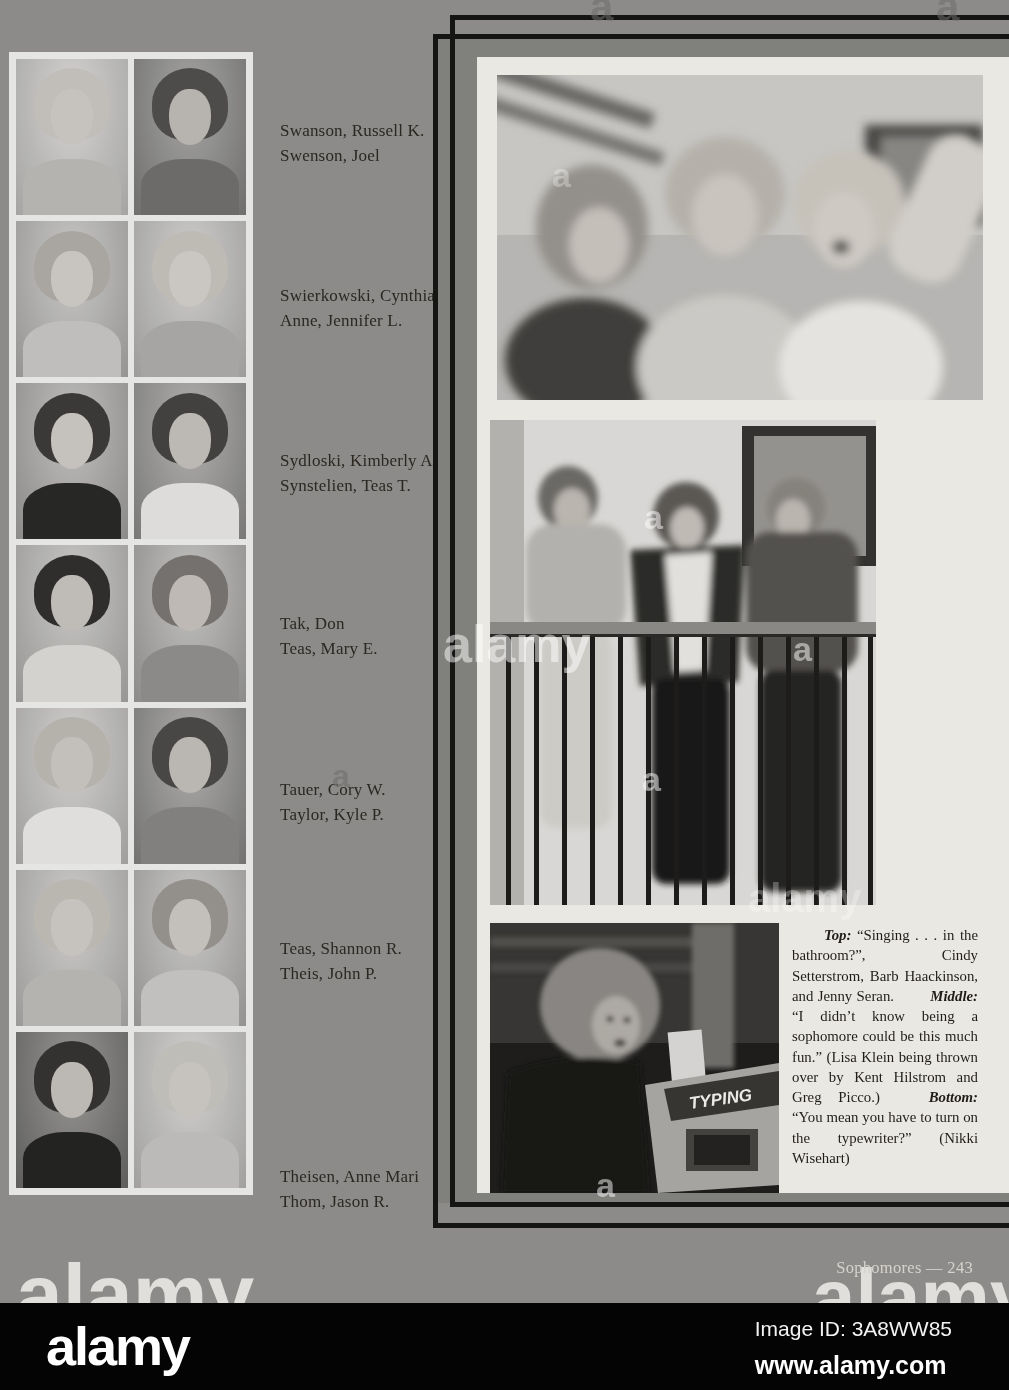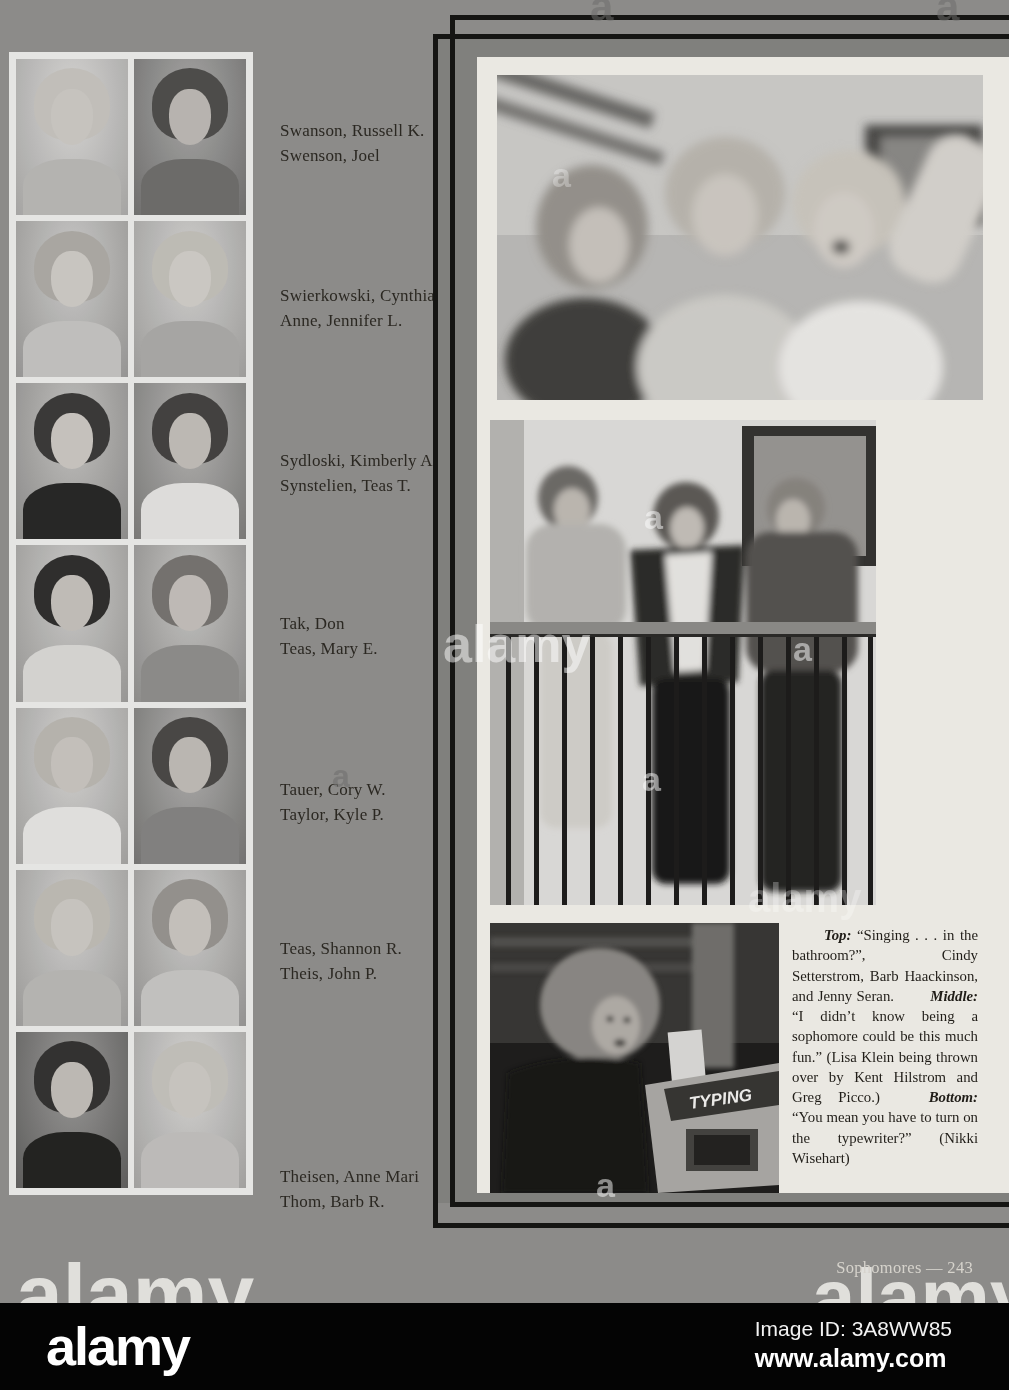--- a/index.html
+++ b/index.html
@@ -52,21 +52,21 @@
   .wm-gray{color:rgba(110,110,108,.55);}
   .wm-big{color:rgba(245,244,240,.8);}
 
   
   .bar{position:absolute;left:0;top:1303px;width:1009px;height:87px;background:#040404;
        z-index:10;font-family:"Liberation Sans",sans-serif;color:#fff;}
   .bar-logo{position:absolute;left:46px;top:12px;font-size:54px;font-weight:bold;
             letter-spacing:-2px;}
   .bar-right{position:absolute;right:57px;top:14px;}
   .bar-id{font-size:21px;color:#f3f3f3;}
-  .bar-url{font-size:25px;font-weight:bold;margin-top:3px;}
+  .bar-url{font-size:25px;font-weight:bold;margin-top:10px;}
 </style>
 </head>
 <body>
 
 <div class="page">
 
   <div class="strip">
     <div class="cell" style="--bg1:#d8d5cf;--bg2:#a8a5a0;--hair:#c8c0ae;--skin:#cfc4b4;--shirt:#b8b4ac">
         <div class="hair"></div>
         <div class="face"></div>
@@ -159,21 +159,21 @@
     <div class="name-block" style="top:777px">
         <div>Tauer, Cory W.</div>
         <div>Taylor, Kyle P.</div>
       </div>
     <div class="name-block" style="top:936px">
         <div>Teas, Shannon R.</div>
         <div>Theis, John P.</div>
       </div>
     <div class="name-block" style="top:1164px">
         <div>Theisen, Anne Mari</div>
-        <div>Thom, Barb R.</div>
+        <div>Thom, Jason R.</div>
       </div>
   </div>
 
   <div class="panel-interior"></div>
   <div class="frame frame-a"></div>
   <div class="frame frame-b"></div>
 
   <div class="white-panel">
 
     <svg class="photo photo-top" viewBox="0 0 486 325" preserveAspectRatio="none">

